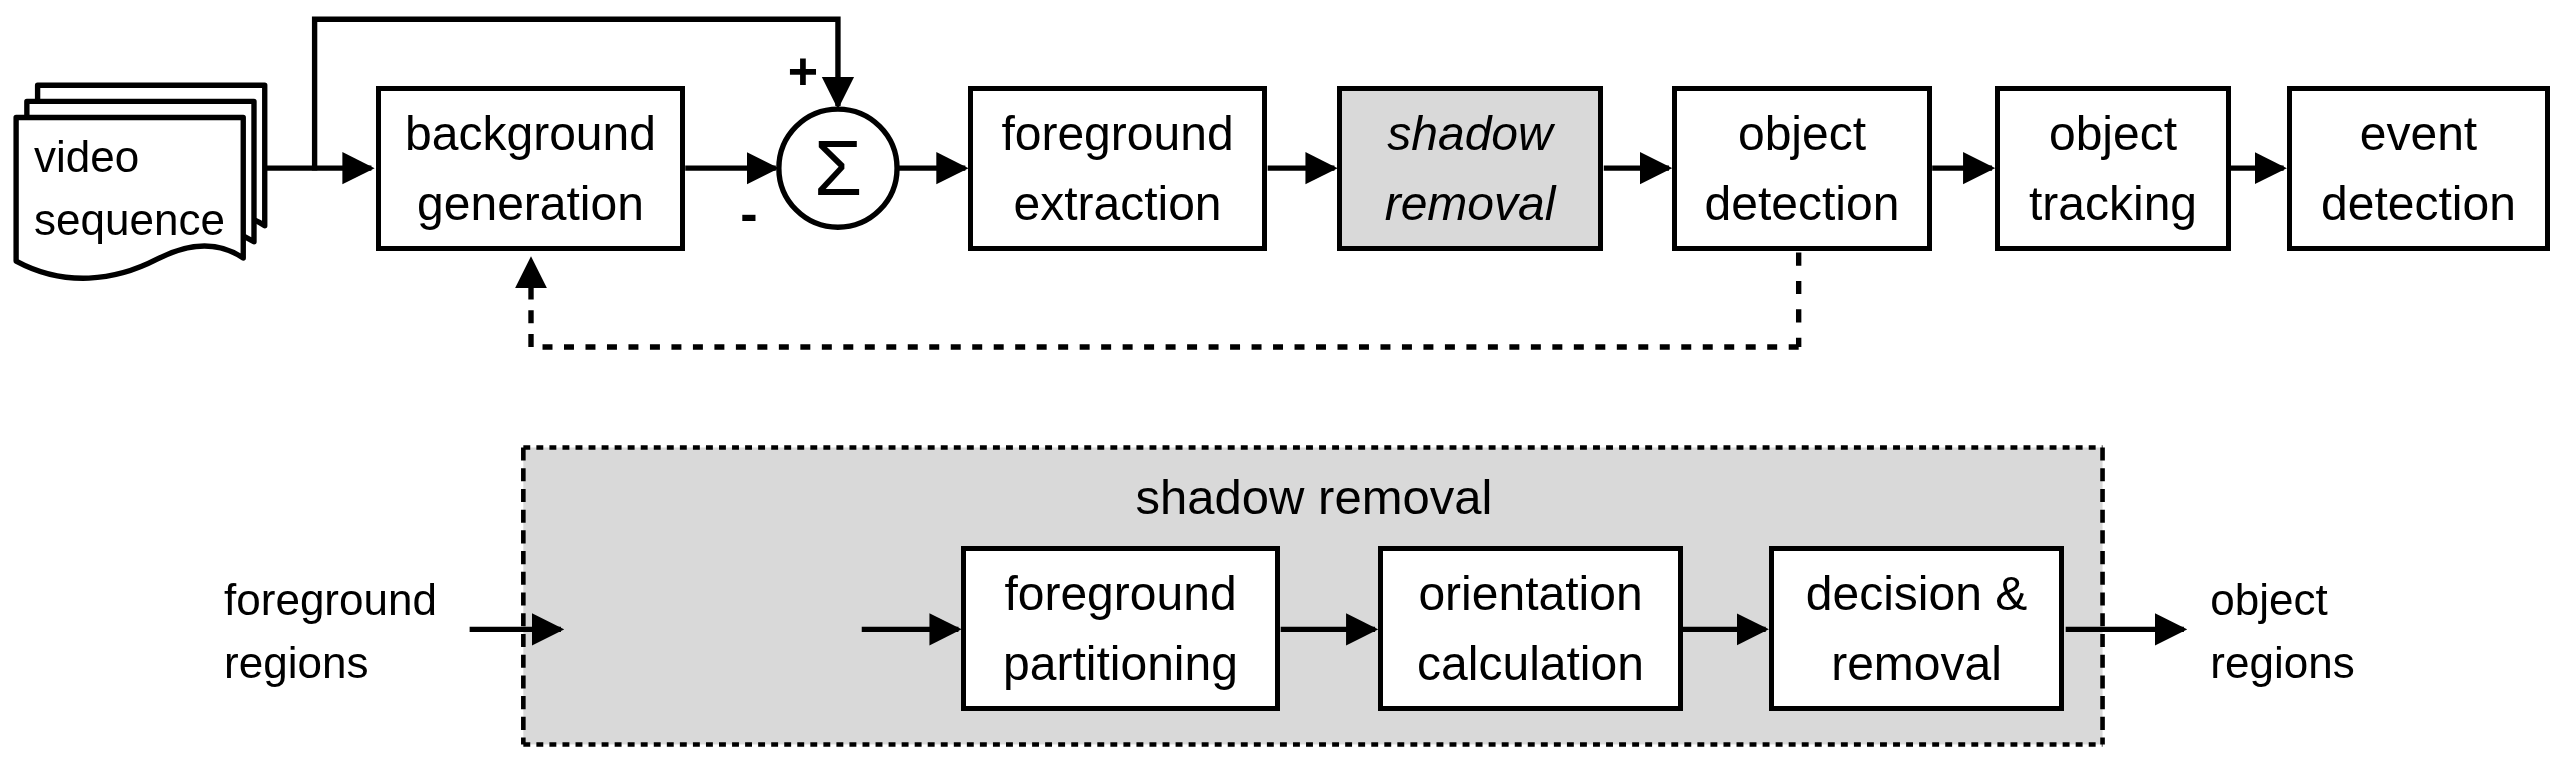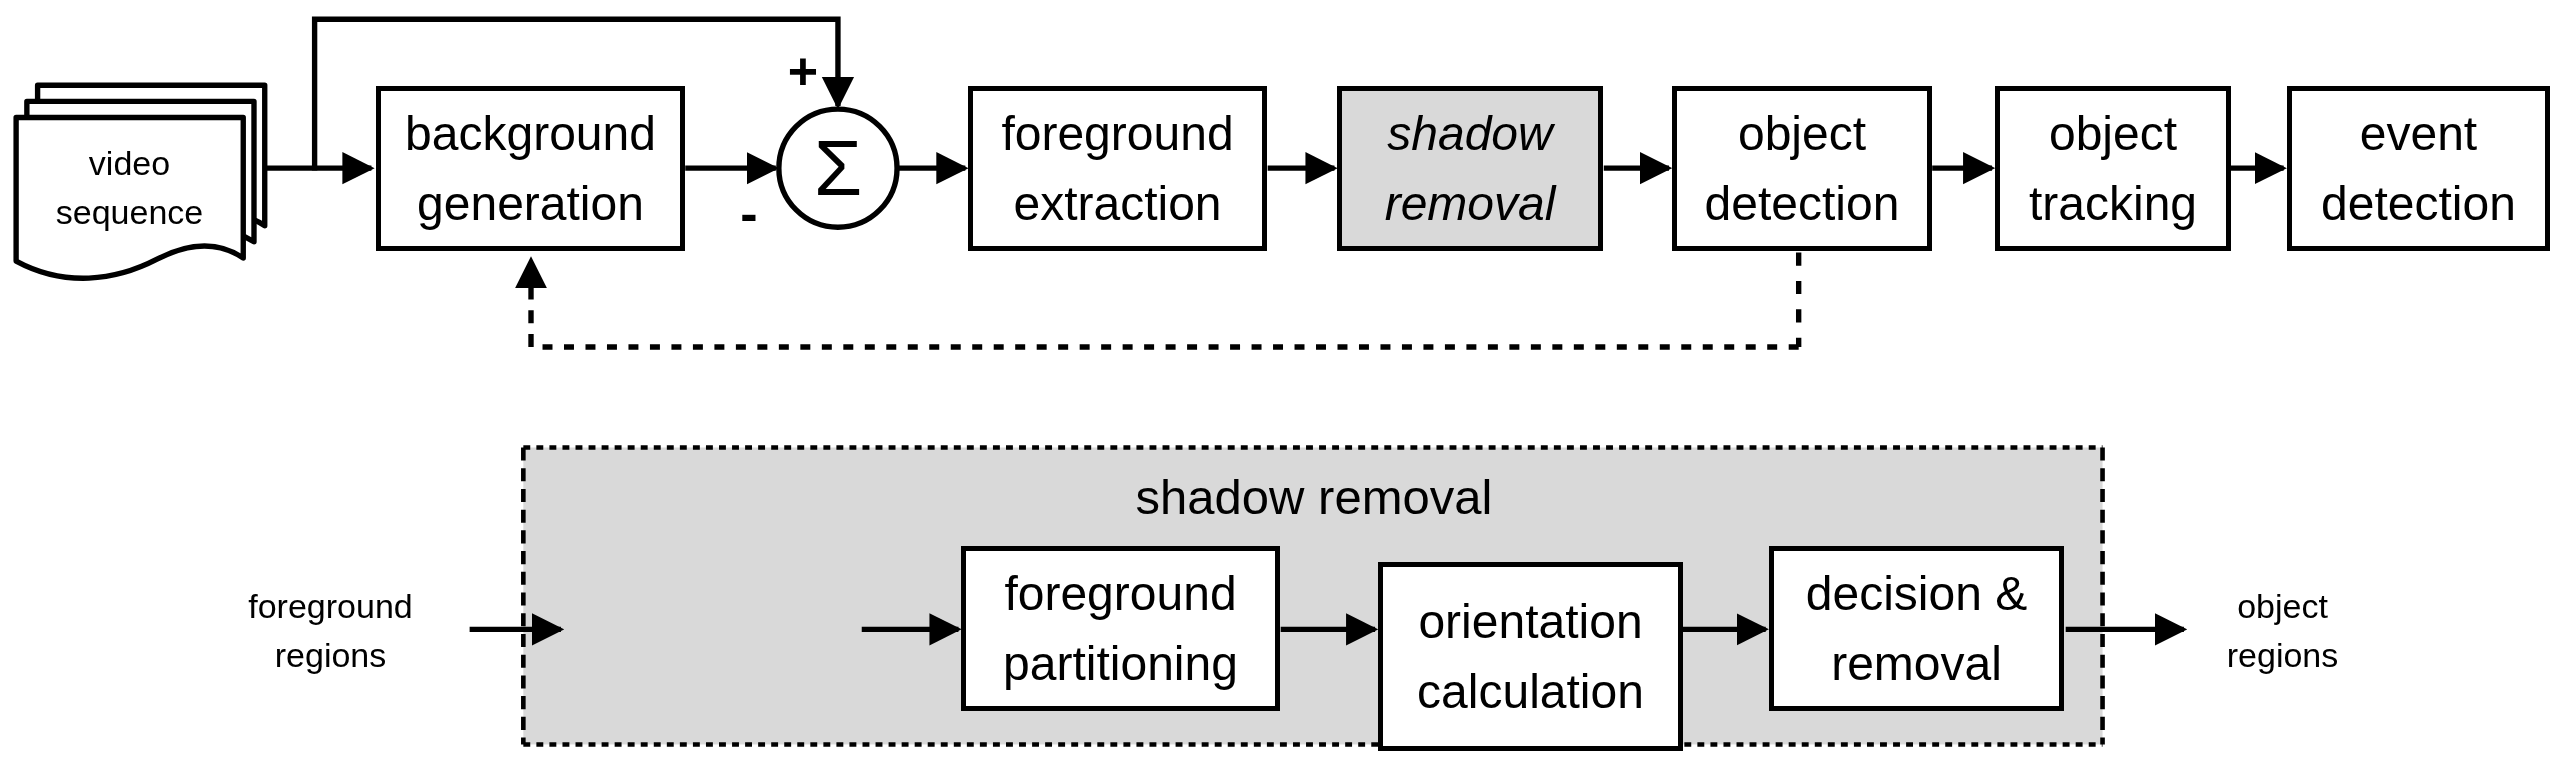--- a/index.html
+++ b/index.html
@@ -29,22 +29,22 @@
     line-height: 1.44;
     white-space: pre-line;
     z-index: 2;
   }
   .node.gray { background: #d9d9d9; }
   .freelabel {
     position: absolute;
     display: flex;
     align-items: center;
     justify-content: center;
-    text-align: center;
-    font-size: 34px;
+    text-align: left;
+    font-size: 44px;
     line-height: 1.44;
     white-space: pre-line;
     z-index: 2;
   }
   .signlabel {
     position: absolute;
     display: flex;
     align-items: center;
     justify-content: center;
     font-size: 52px;
@@ -146,21 +146,21 @@
 
   <div class="container-title" style="left:1084px; top:469px; width:460px; height:55px;">shadow removal</div>
 
   <div class="freelabel" style="left:177px; top:539px; width:307px; height:184px;">foreground
 regions</div>
 
 
   <div class="node" style="left:961px; top:546px; width:319px; height:165px;">foreground
 partitioning</div>
 
-  <div class="node" style="left:1378px; top:562px; width:305px; height:189px;">orientation
+  <div class="node" style="left:1378px; top:546px; width:305px; height:165px;">orientation
 calculation</div>
 
   <div class="node" style="left:1769px; top:546px; width:295px; height:165px;">decision &amp;
 removal</div>
 
   <div class="freelabel" style="left:2129px; top:539px; width:307px; height:184px;">object
 regions</div>
 
 </div>
 

